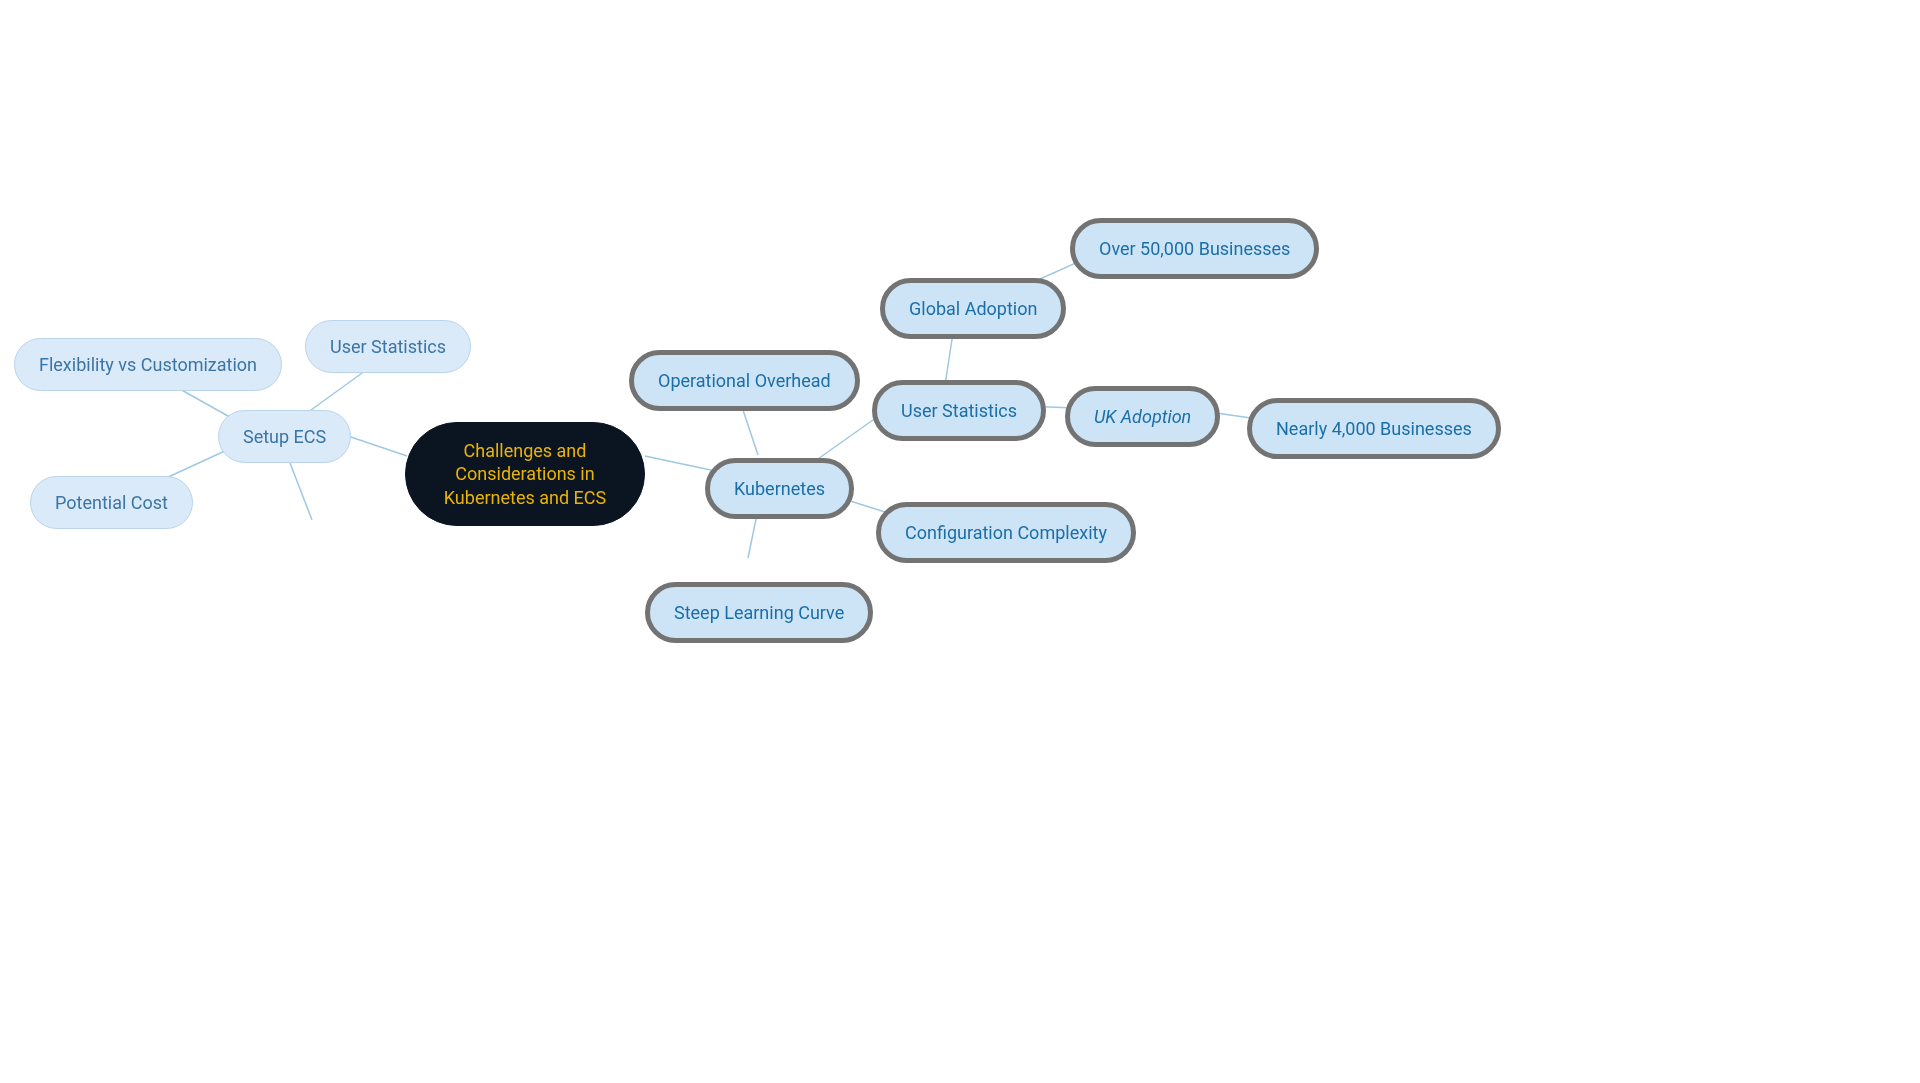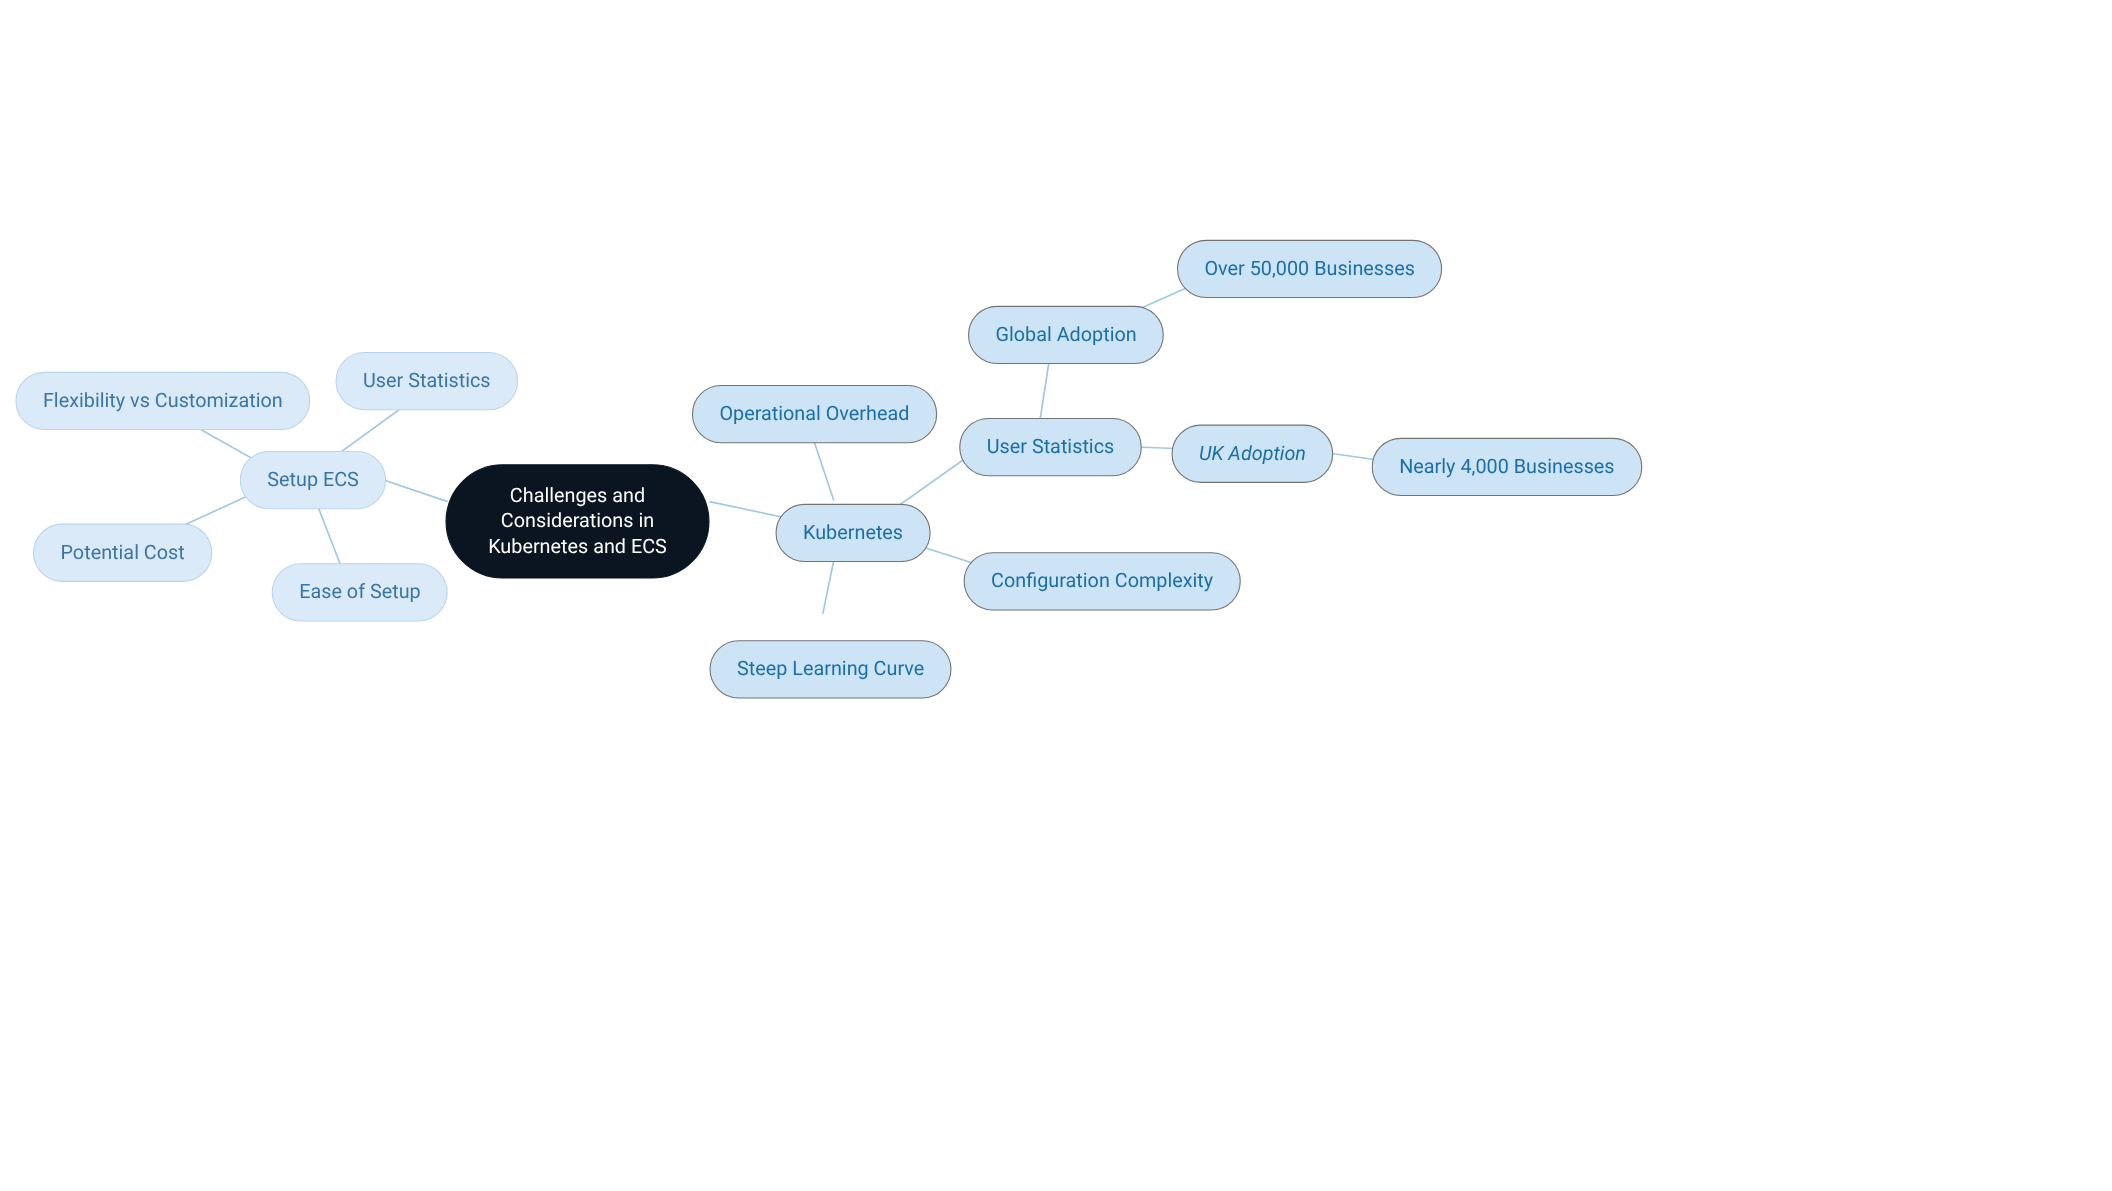--- a/index.html
+++ b/index.html
@@ -32,30 +32,30 @@
     text-align: center;
     border-radius: 999px;
     padding: 14px 24px;
     font-size: 18px;
     line-height: 1.3;
     z-index: 2;
     white-space: nowrap;
   }
   .node.root {
     background: #0b1521;
-    color: #ffffff;
+    color: #eab308;
     border: 1px solid #0b1521;
     white-space: normal;
     width: 240px;
     padding: 16px 20px;
   }
   .node.light {
     background: #cde4f7;
     color: #1b6fa8;
-    border: 1px solid #737373;
+    border: 5px solid #737373;
   }
   .node.pale {
     background: #dbeaf8;
     color: #3a75a6;
     border: 1px solid #b9d4eb;
   }
 </style>
 </head>
 <body>
 
@@ -97,21 +97,20 @@
   <div class="node root" style="left:405px; top:422px;">Challenges and Considerations in Kubernetes and ECS</div>
 
   <div class="node pale" style="left:218px; top:410px;">Setup ECS</div>
 
   <div class="node pale" style="left:14px; top:338px;">Flexibility vs Customization</div>
 
   <div class="node pale" style="left:305px; top:320px;">User Statistics</div>
 
   <div class="node pale" style="left:30px; top:476px;">Potential Cost</div>
 
-  <div class="node pale" style="left:247px; top:512px;">Ease of Setup</div>
 
   <div class="node light" style="left:705px; top:458px;">Kubernetes</div>
 
   <div class="node light" style="left:629px; top:350px;">Operational Overhead</div>
 
   <div class="node light" style="left:645px; top:582px;">Steep Learning Curve</div>
 
   <div class="node light" style="left:876px; top:502px;">Configuration Complexity</div>
 
   <div class="node light" style="left:872px; top:380px;">User Statistics</div>

